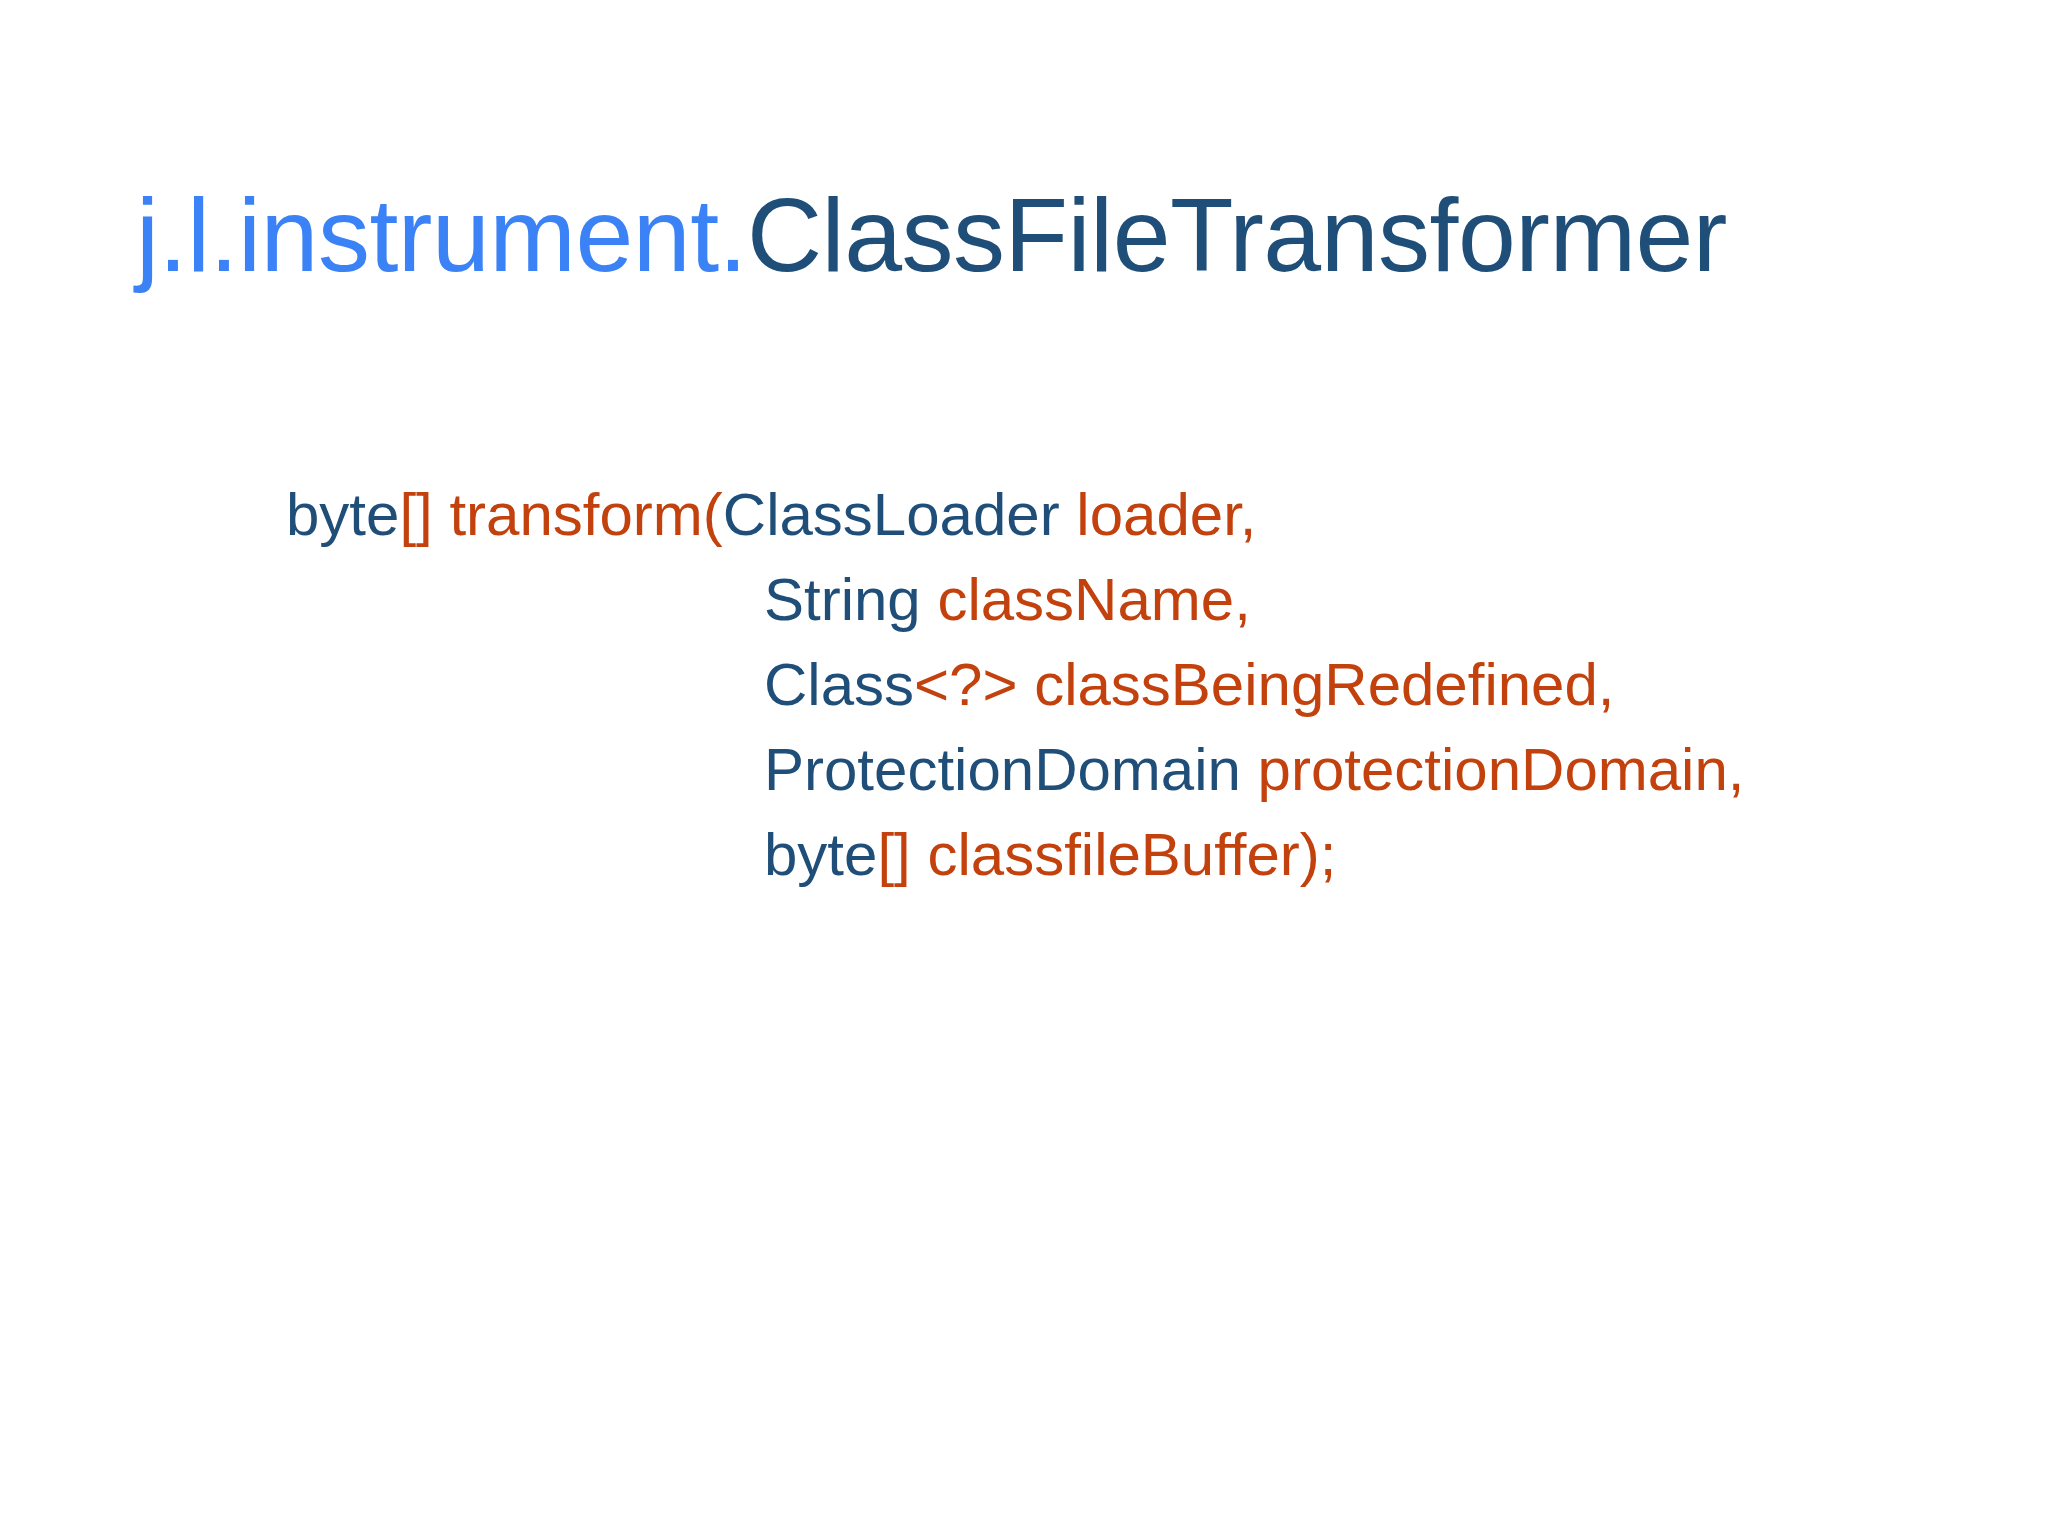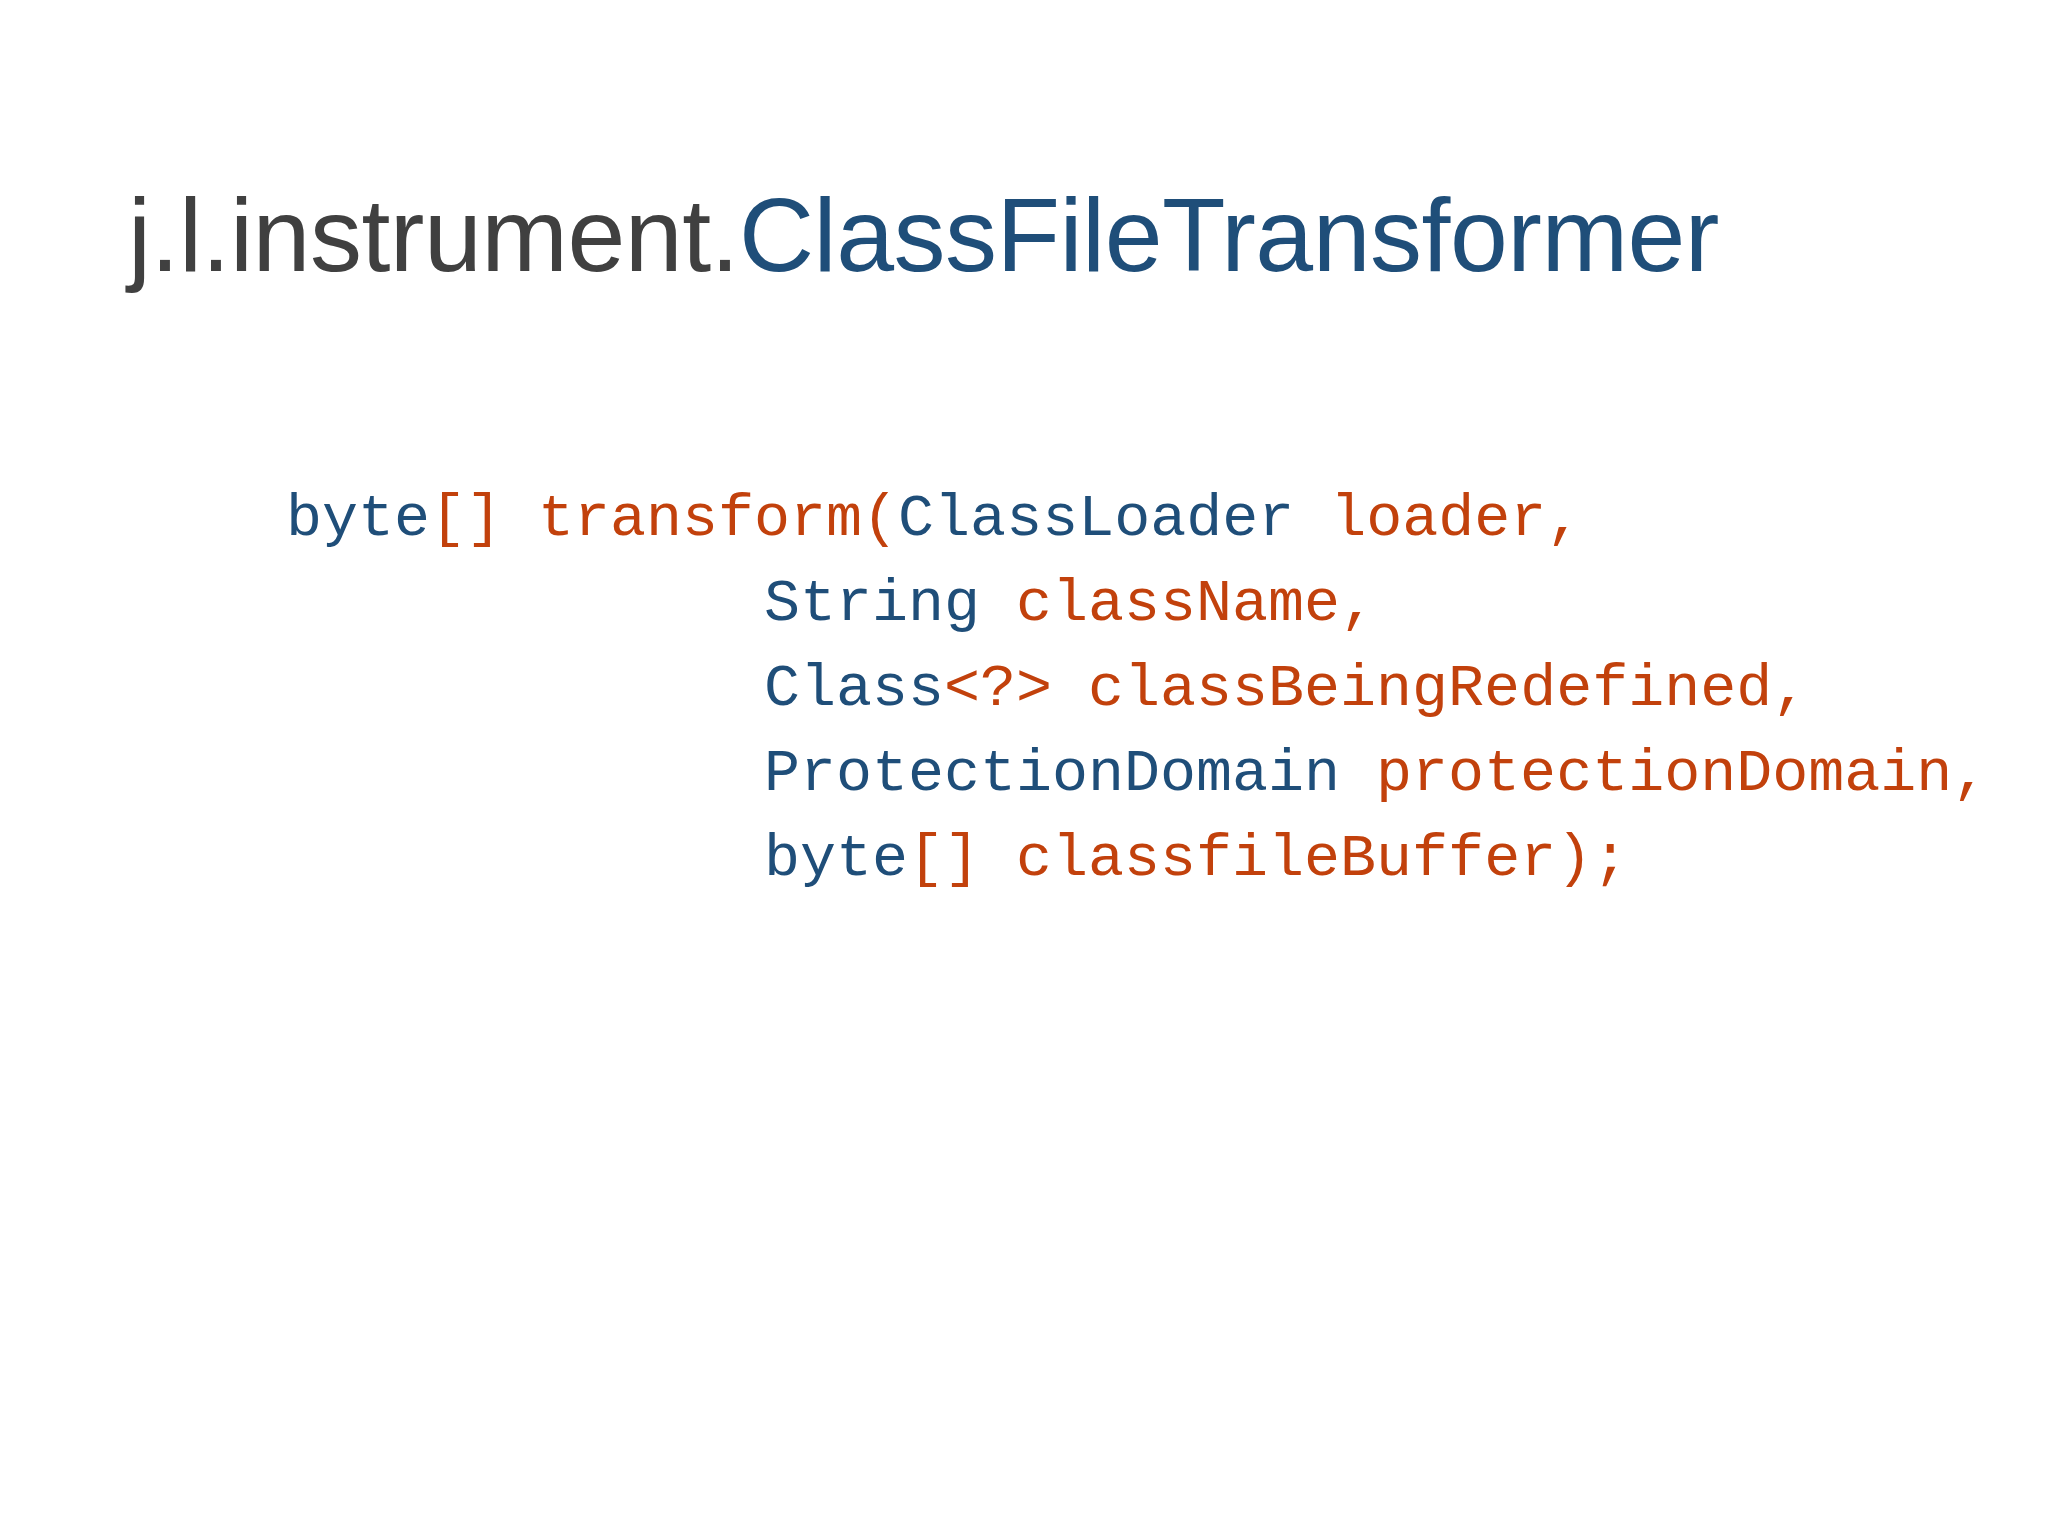--- a/index.html
+++ b/index.html
@@ -28,21 +28,21 @@
     position: absolute;
     left: 128px;
     top: 104px;
     width: 1810px;
     font-size: 104px;
     line-height: 1.18;
     letter-spacing: -0.5px;
     white-space: nowrap;
     font-weight: 400;
   }
-  #slide-title .tok-plain { color: #404040; }
+  #slide-title .tok-plain { color: #3b82f6; margin-left: 8px; }
   #slide-title .tok-type  { color: #1F4E79; text-align: right; }
 
   
   #signature-block {
     position: absolute;
     left: 286px;
     top: 472px;
     font-size: 60px;
     line-height: 85px;
     white-space: pre;
@@ -51,21 +51,20 @@
   .sig-line {
     white-space: pre;
     height: 85px;
     display: block;
   }
   .sig-line.indented {
     padding-left: 478px;
   }
   .tok {
     white-space: pre;
-    font-family: Liberation Mono, monospace;
   }
   .tok-type {
     color: #1F4E79;
   }
   .tok-plain {
     color: #c2410c;
   }
 </style>
 </head>
 <body>

